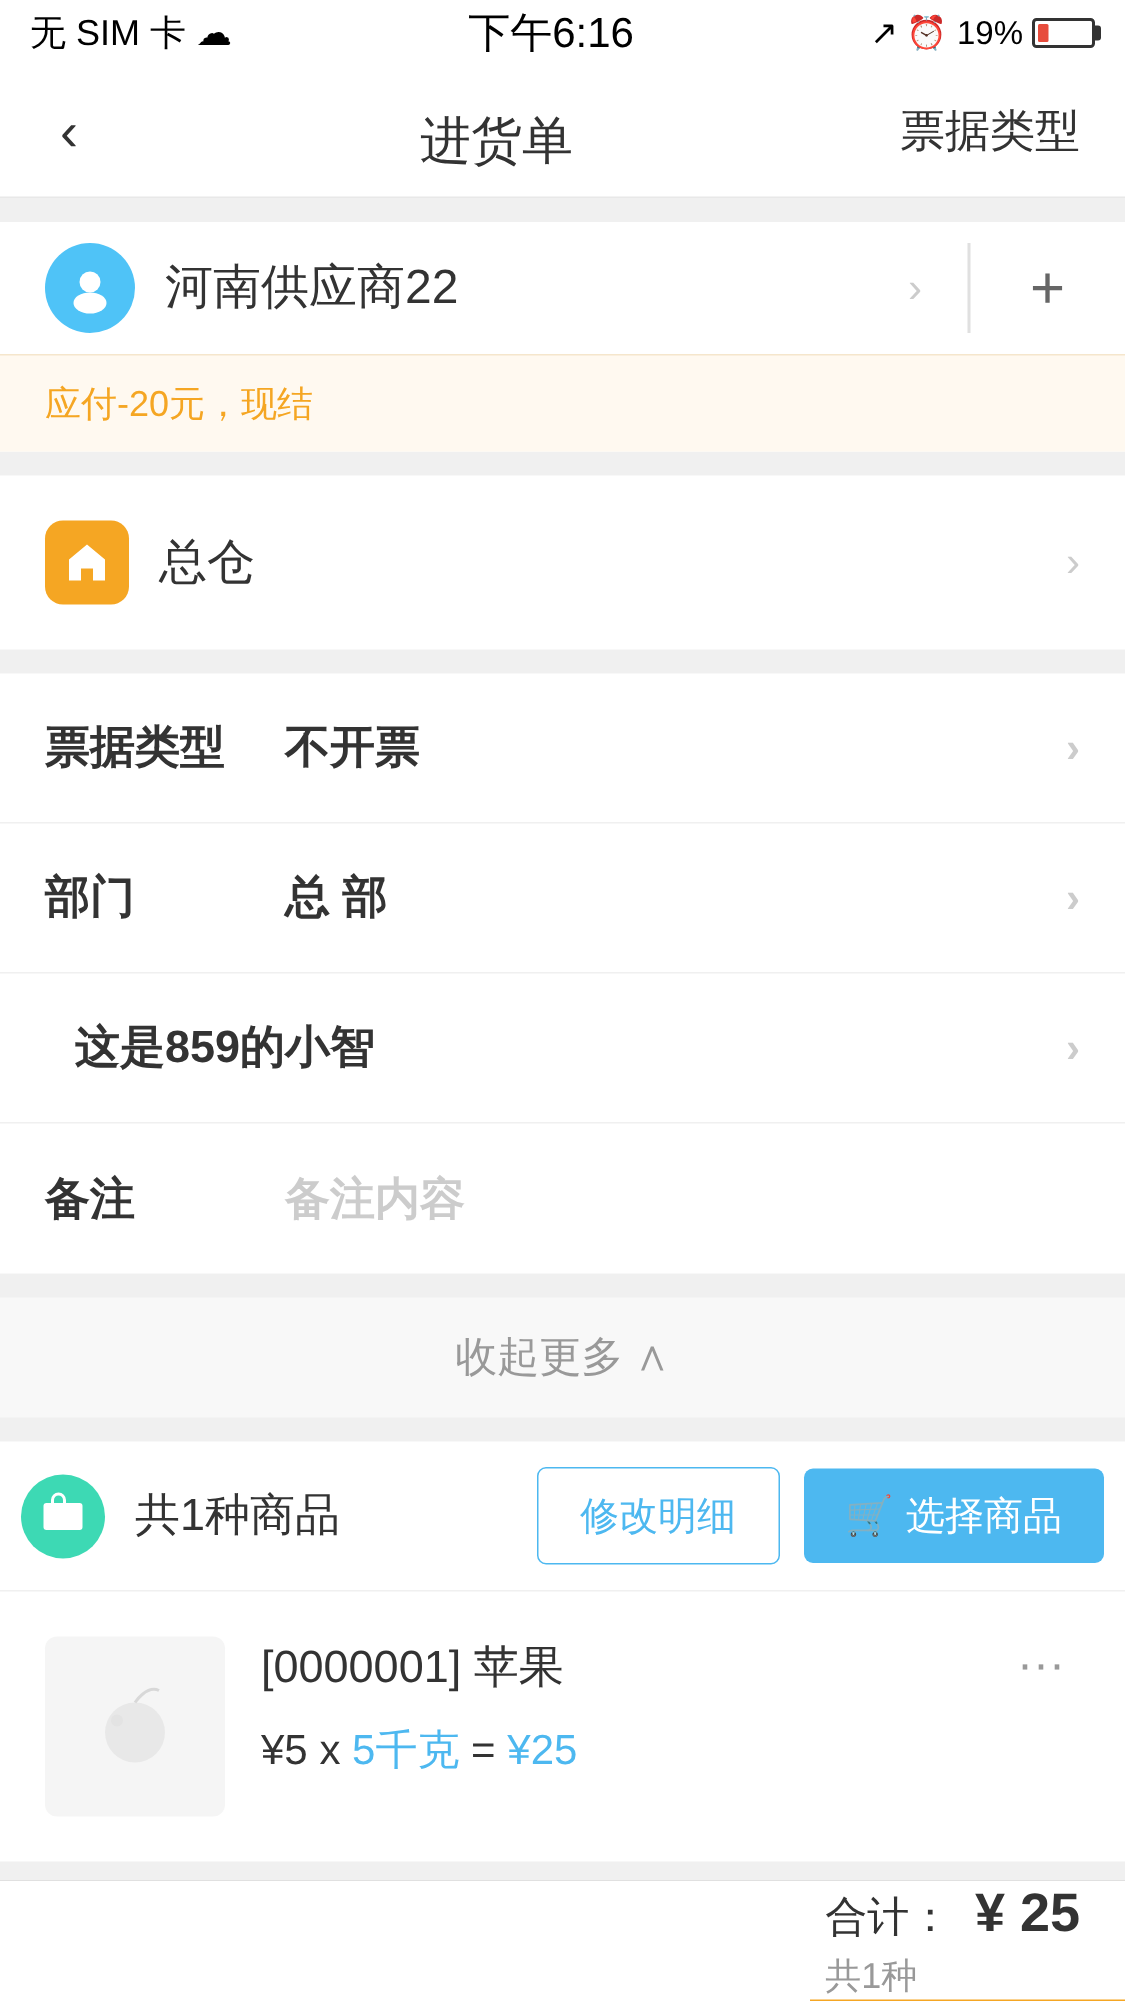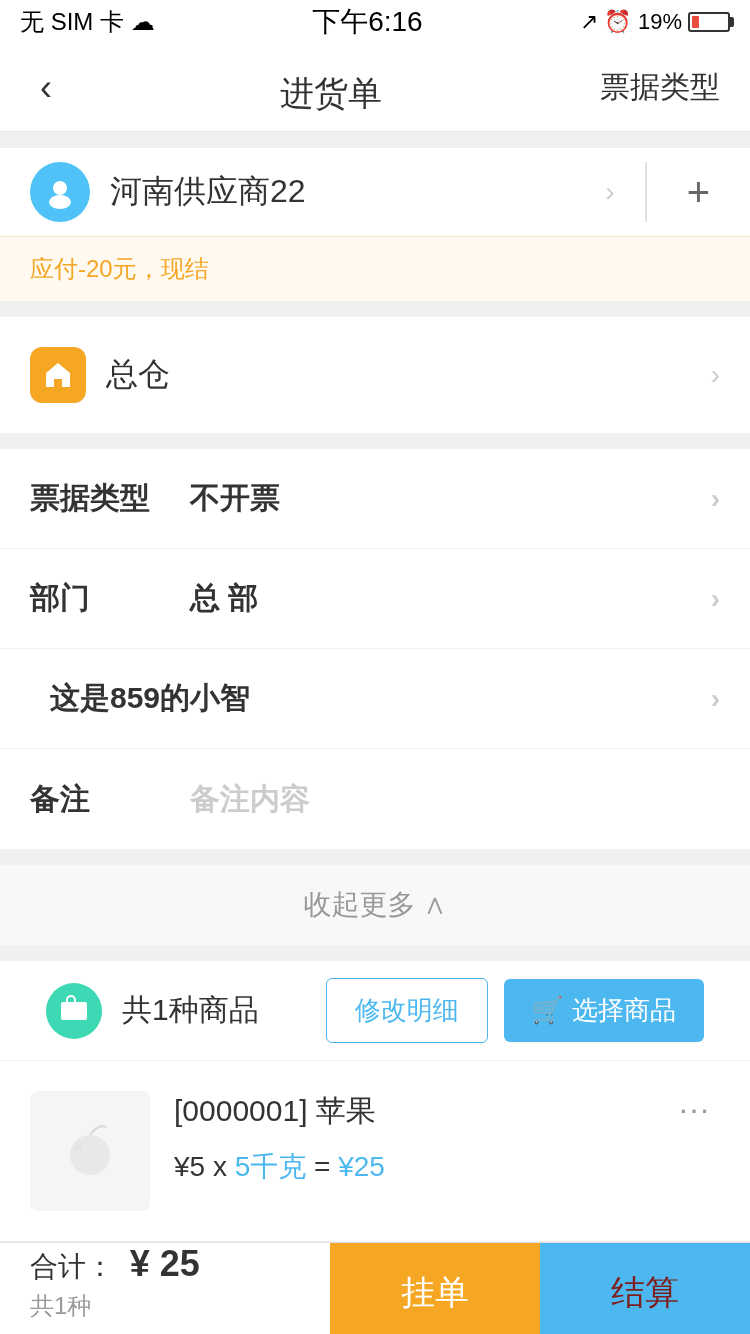--- a/index.html
+++ b/index.html
@@ -199,21 +199,21 @@
       color: #999;
       margin-bottom: 16px;
       cursor: pointer;
     }
 
     
     .product-section { background: #fff; margin-bottom: 0; }
     .product-header {
       display: flex;
       align-items: center;
-      padding: 0 46px;
+      padding: 0 14px;
       height: 100px;
       border-bottom: 1px solid #f0f0f0;
     }
     .product-count-icon {
       width: 56px;
       height: 56px;
       background: #3dd9b4;
       border-radius: 50%;
       display: flex;
       align-items: center;
@@ -287,25 +287,26 @@
       cursor: pointer;
       padding: 0 10px;
     }
 
     
     .footer {
       position: fixed;
       bottom: 0;
       left: 0;
       width: 750px;
-      height: 92px;
-      display: flex;
-      align-items: flex-start;
+      height: 81px;
+      display: flex;
+      align-items: flex-end;
       background: #fff;
       border-top: 1px solid #e0e0e0;
+      flex-direction: column;
     }
     .footer-total {
       flex: 1;
       padding: 0 30px;
       display: flex;
       flex-direction: column;
       justify-content: center;
     }
     .footer-total-line1 {
       font-size: 28px;

